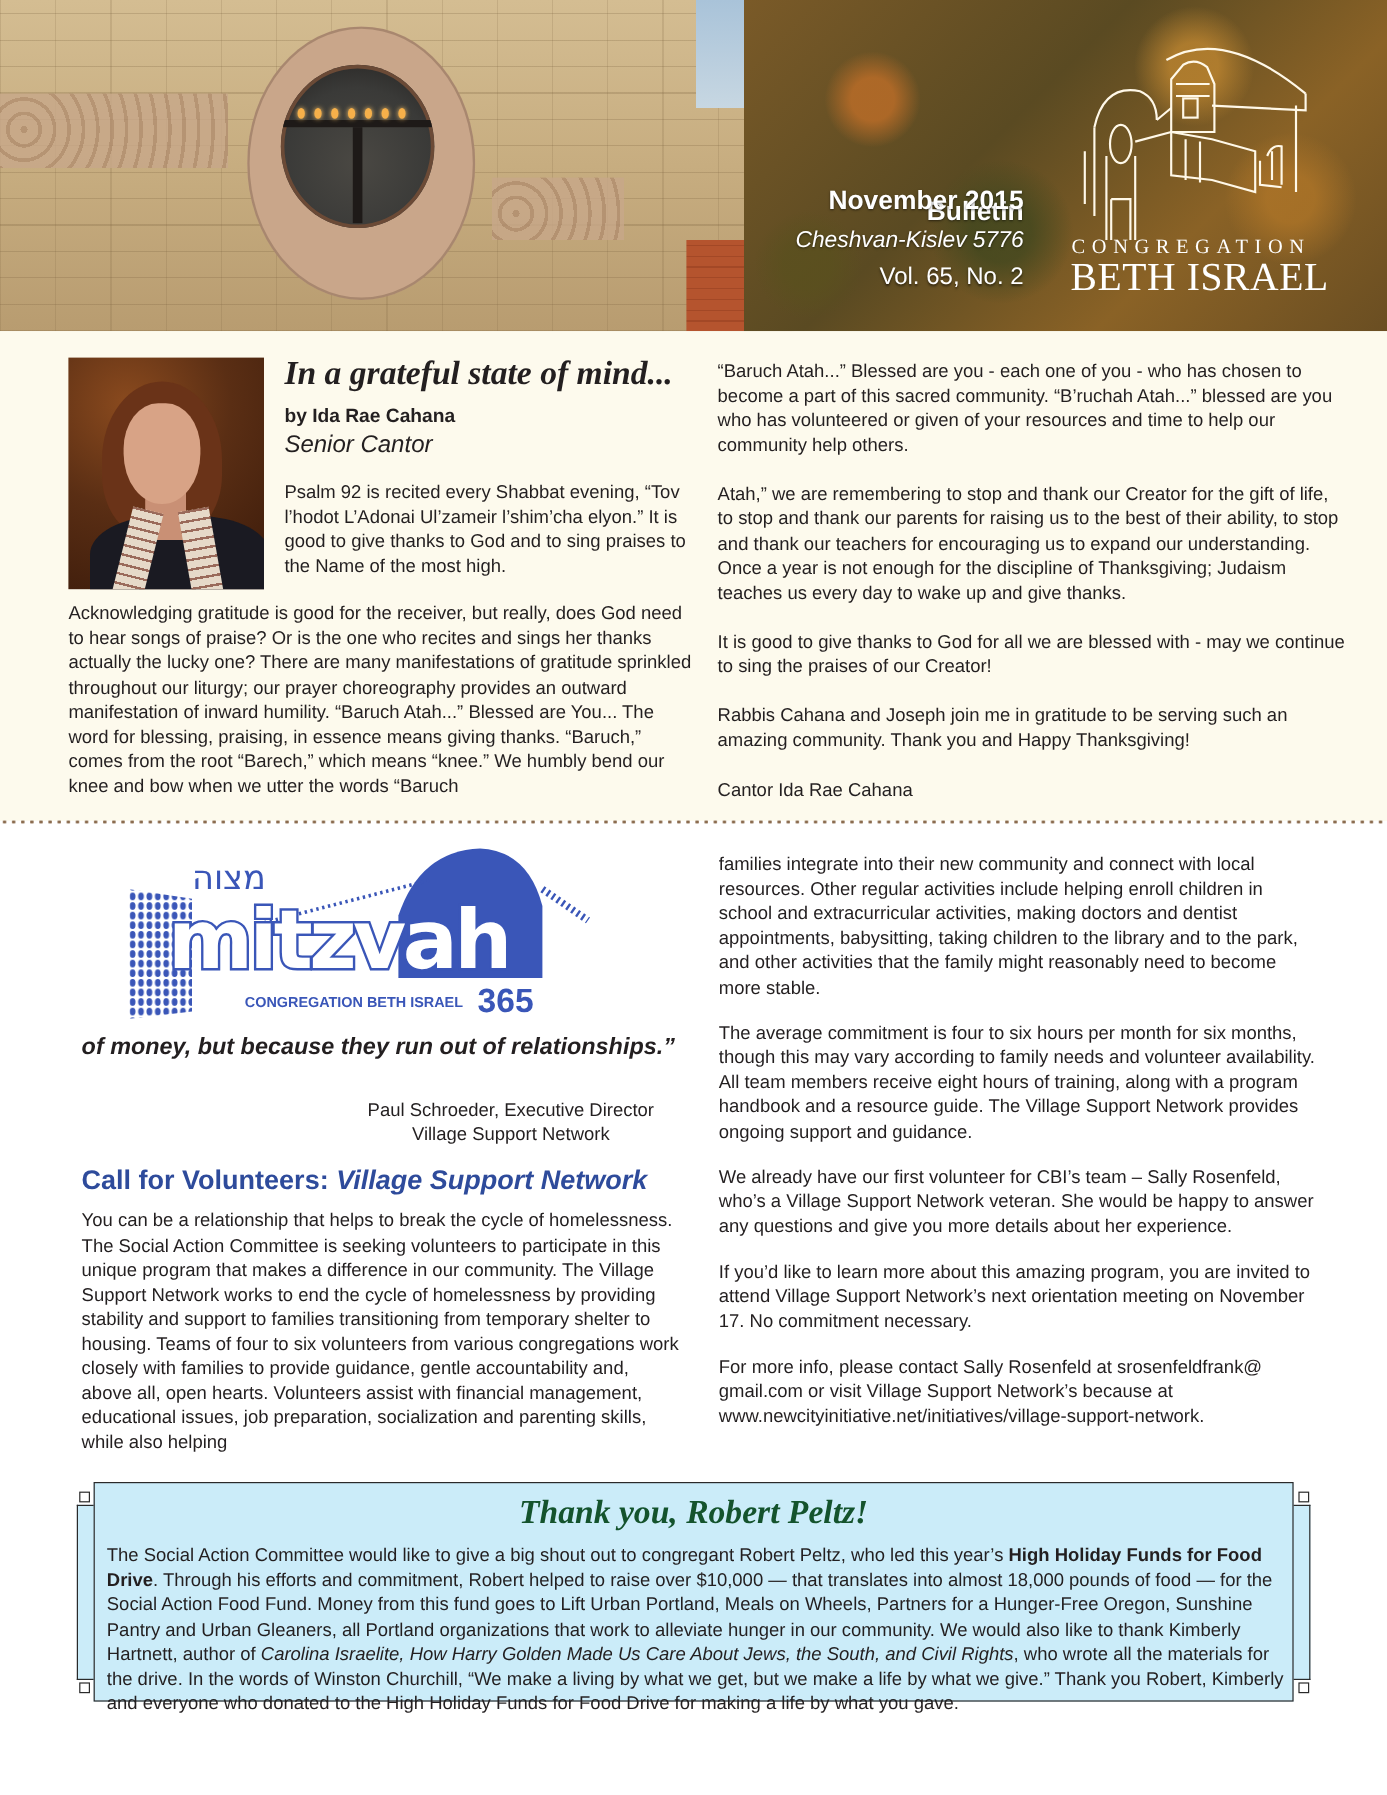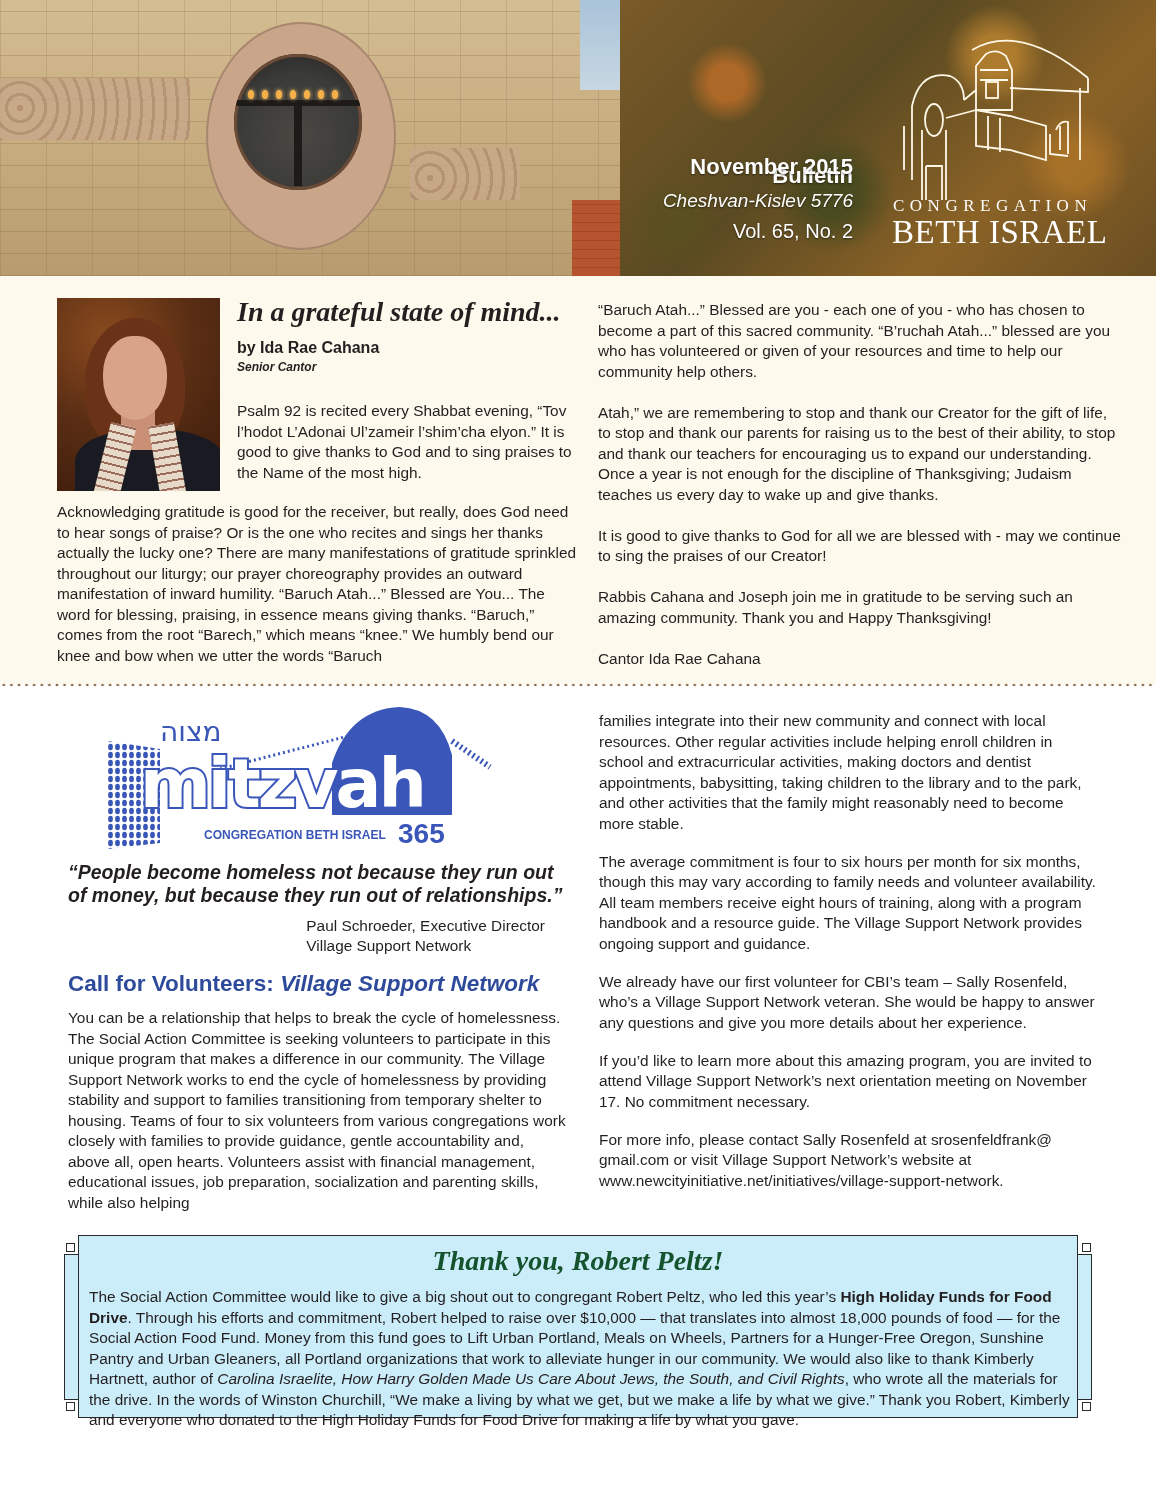--- a/index.html
+++ b/index.html
@@ -54,31 +54,31 @@
   .portrait { position: absolute; left: 57px; top: 298px; width: 163px; height: 193px; overflow: hidden;
     background: radial-gradient(circle at 30% 20%, #8a4a1e 0%, #5a2e14 45%, #3a1a0a 100%); }
   .p-hair { position: absolute; left: 28px; top: 20px; width: 100px; height: 130px; border-radius: 50% 50% 40% 40%; background: #6a3318; }
   .p-face { position: absolute; left: 46px; top: 38px; width: 64px; height: 84px; border-radius: 45% 45% 50% 50%; background: #d8a386; }
   .p-neck { position: absolute; left: 64px; top: 112px; width: 34px; height: 40px; background: #c99075; }
   .p-body { position: absolute; left: 18px; top: 132px; width: 150px; height: 80px; border-radius: 40% 40% 0 0; background: #1a1a22; }
   .p-tallit { position: absolute; top: 126px; width: 26px; height: 80px; background: repeating-linear-gradient(0deg,#e6d9c8 0 6px,#9a6a5a 6px 8px); }
 
   .c-title { position: absolute; left: 237px; top: 296px; font-family: "Liberation Serif", serif; font-style: italic; font-size: 28px; color: #231f20; white-space: nowrap; }
   .c-by { position: absolute; left: 237px; top: 339px; font-size: 16px; font-weight: bold; }
-  .c-role { position: absolute; left: 237px; top: 360px; font-size: 12px; font-weight: bold; font-style: italic; }
+  .c-role { position: absolute; left: 237px; top: 360px; font-size: 20px; font-weight: normal; font-style: italic; }
   .body-txt { font-size: 15.4px; line-height: 20.5px; color: #231f20; }
   .c-p1 { position: absolute; left: 237px; top: 401px; width: 340px; }
   .c-p2 { position: absolute; left: 57px; top: 502px; width: 525px; }
   .c-right { position: absolute; left: 598px; top: 300px; width: 525px; }
   .c-right p { margin-bottom: 20.5px; }
 
   
   .mitz-logo { position: absolute; left: 100px; top: 703px; width: 400px; height: 150px; }
   .quote { position: absolute; left: 68px; top: 861px; font-size: 19.5px; line-height: 23px; font-weight: bold; font-style: italic; color: #231f20; white-space: nowrap; }
-  .attrib { position: absolute; right: 611px; top: 916px; text-align: left; font-size: 15.4px; line-height: 20px; }
+  .attrib { position: absolute; right: 611px; top: 916px; text-align: center; font-size: 15.4px; line-height: 20px; }
   .cfv { position: absolute; left: 68px; top: 971px; font-size: 22.5px; font-weight: bold; color: #2e4b9b; white-space: nowrap; }
   .cfv i { font-style: italic; }
   .m-p1 { position: absolute; left: 68px; top: 1008px; width: 500px; }
   .m-right { position: absolute; left: 599px; top: 711px; width: 500px; }
   .m-right p { margin-bottom: 17.5px; }
 
   
   .tybox { position: absolute; left: 78px; top: 1235px; width: 1000px; height: 183px; background: #cbecf9;
     border: 1.5px solid #2a2a2a; }
   .tybox-side { position: absolute; background: #cbecf9; border: 1.5px solid #2a2a2a; }
@@ -175,39 +175,38 @@
   <path d="M262 50 L262 34 Q276 22 292 34 L292 50 Z" fill="#ffffff" opacity=".0"></path>
   <path d="M120 66 L260 30" stroke="#3a56b8" stroke-width="3" stroke-dasharray="2 3"></path>
   <path d="M352 38 L390 64" stroke="#3a56b8" stroke-width="6" stroke-dasharray="2 3"></path>
   <text x="60" y="38" font-family="DejaVu Sans, sans-serif" font-size="28" fill="#3a56b8">מצוה</text>
   <text x="40" y="104" font-family="DejaVu Sans, sans-serif" font-weight="bold" font-size="68" letter-spacing="-3" fill="#ffffff" stroke="#3a56b8" stroke-width="4" paint-order="stroke">mitzvah</text>
   <text x="104" y="136" font-family="Liberation Sans, sans-serif" font-weight="bold" font-size="12" fill="#3a56b8">CONGREGATION BETH ISRAEL</text>
   <text x="298" y="140" font-family="Liberation Sans, sans-serif" font-weight="bold" font-size="28" fill="#3a56b8">365</text>
 </svg>
 
 <div class="quote">
-  <div>“People become homeless not because they run out</div>
   <div>of money, but because they run out of relationships.”</div>
 </div>
 <div class="attrib">
   <div>Paul Schroeder, Executive Director</div>
   <div>Village Support Network</div>
 </div>
 
 <h2 class="cfv"><span>Call for Volunteers: </span><i>Village Support Network</i></h2>
 <p class="body-txt m-p1">You can be a relationship that helps to break the cycle of homelessness. The Social Action Committee is seeking volunteers to participate in this unique program that makes a difference in our community. The Village Support Network works to end the cycle of homelessness by providing stability and support to families transitioning from temporary shelter to housing. Teams of four to six volunteers from various congregations work closely with families to provide guidance, gentle accountability and, above all, open hearts. Volunteers assist with financial management, educational issues, job preparation, socialization and parenting skills, while also helping</p>
 
 <div class="body-txt m-right">
   <p>families integrate into their new community and connect with local resources. Other regular activities include helping enroll children in school and extracurricular activities, making doctors and dentist appointments, babysitting, taking children to the library and to the park, and other activities that the family might reasonably need to become more stable.</p>
   <p>The average commitment is four to six  hours per month for six months, though this may vary according to family needs and volunteer availability. All team members receive eight hours of training, along with a program handbook and a resource guide. The Village Support Network provides ongoing support and guidance.</p>
   <p>We already have our first volunteer for CBI’s team – Sally Rosenfeld, who’s a Village Support Network veteran. She would be happy to answer any questions and give you more details about her experience.</p>
   <p>If you’d like to learn more about this amazing program, you are invited to attend Village Support Network’s next orientation meeting on November 17. No commitment necessary.</p>
   <p>
     <span>For more info, please contact Sally Rosenfeld at srosenfeldfrank@</span><br>
-    <span>gmail.com or visit Village Support Network’s website at</span><br>
+    <span>gmail.com or visit Village Support Network’s because at</span><br>
     <span>www.newcityinitiative.net/initiatives/village-support-network.</span>
   </p>
 </div>
 
 <div class="tybox-side ty-left"></div>
 <div class="tybox-side ty-right"></div>
 <div class="tybox"></div>
 <div class="corner-sq" style="left:66px;top:1243px"></div>
 <div class="corner-sq" style="left:1082px;top:1243px"></div>
 <div class="corner-sq" style="left:66px;top:1402px"></div>

